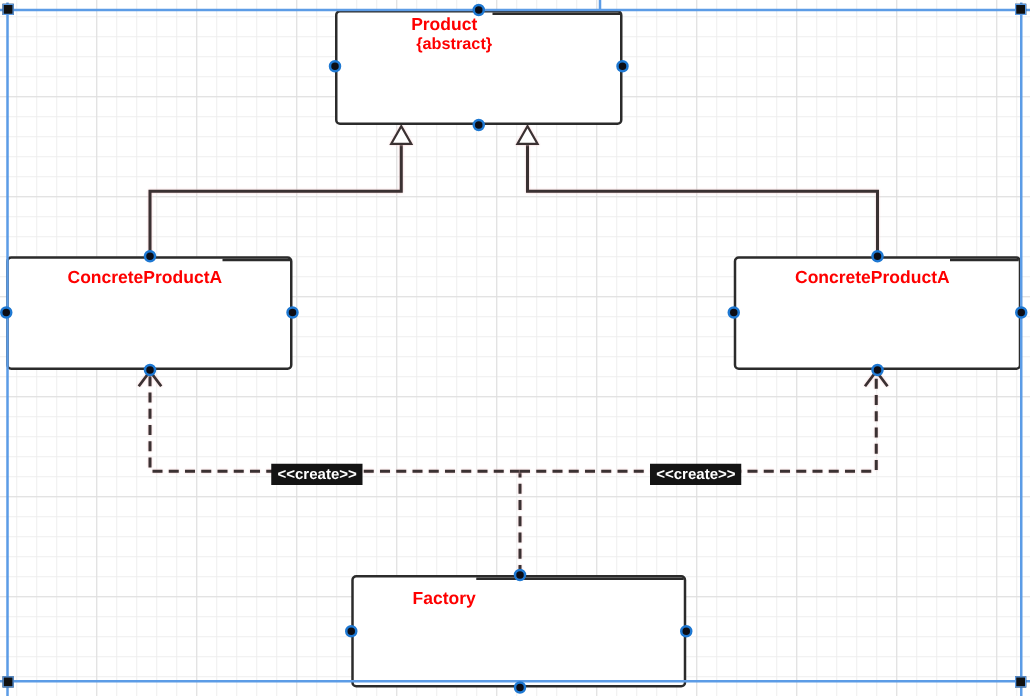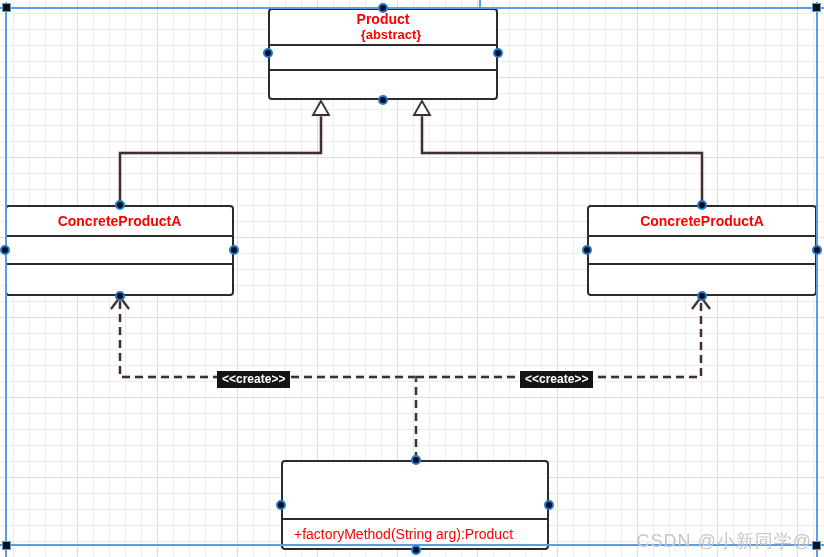--- a/index.html
+++ b/index.html
@@ -17,21 +17,21 @@
   svg.wires{position:absolute;left:0;top:0;z-index:2;}
   .wire{stroke:var(--connector,#3a3132);fill:none;filter:drop-shadow(0 0 1px var(--glow,#f3c9cc));}
   .wire.solid{stroke-width:2.4;}
   .wire.dashed{stroke-width:2.4;stroke-dasharray:8 5;}
   .tri{fill:#ffffff;stroke:var(--connector,#3a3132);stroke-width:1.8;filter:drop-shadow(0 0 1px var(--glow,#f3c9cc));}
   .openarrow{stroke:var(--connector,#3a3132);stroke-width:2.2;fill:none;filter:drop-shadow(0 0 1px var(--glow,#f3c9cc));}
 
   .uml-box{
     position:absolute;z-index:3;background:#ffffff;
     border:2px solid var(--box-border,#2b2b2b);border-radius:4px;
-    display:flex;flex-direction:column;box-sizing:border-box;
+    display:flex;flex-direction:row;box-sizing:border-box;padding-left:47px;
   }
   .cmp{box-sizing:border-box;}
   .cmp + .cmp{border-top:2px solid var(--box-border,#2b2b2b);}
   .cmp-title{display:flex;flex-direction:column;align-items:center;justify-content:center;
     color:var(--title-red,#fe0000);font-weight:bold;font-size:14px;line-height:16px;}
   .stereotype{font-size:13px;margin-left:16px;}
   .cmp-methods-text{display:flex;align-items:center;color:var(--title-red,#fe0000);
     font-size:14px;padding-left:11px;}
 
   .cpoint{
@@ -119,24 +119,23 @@
     </div>
     <div class="cmp" style="flex:1;"></div>
     <div class="cmp" style="height:31px;"></div>
   </div>
   <div class="cpoint" style="left:697px;top:200px;"></div>
   <div class="cpoint" style="left:582px;top:245px;"></div>
   <div class="cpoint" style="left:812px;top:245px;"></div>
   <div class="cpoint" style="left:697px;top:291px;"></div>
 
   <div class="uml-box" style="left:281px;top:460px;width:268px;height:90px;">
+    <div class="cmp cmp-title" style="height:32px;">
+      <div>Factory</div>
+    </div>
     <div class="cmp" style="flex:1;"></div>
-    <div class="cmp cmp-methods-text" style="height:30px;">
-      <span>+factoryMethod(String arg):Product</span>
-    </div>
   </div>
   <div class="cpoint" style="left:411px;top:455px;"></div>
   <div class="cpoint" style="left:276px;top:500px;"></div>
   <div class="cpoint" style="left:544px;top:500px;"></div>
   <div class="cpoint" style="left:411px;top:545px;"></div>
 
-  <div class="watermark">CSDN @小新同学@</div>
 </div>
 
 </body></html>

